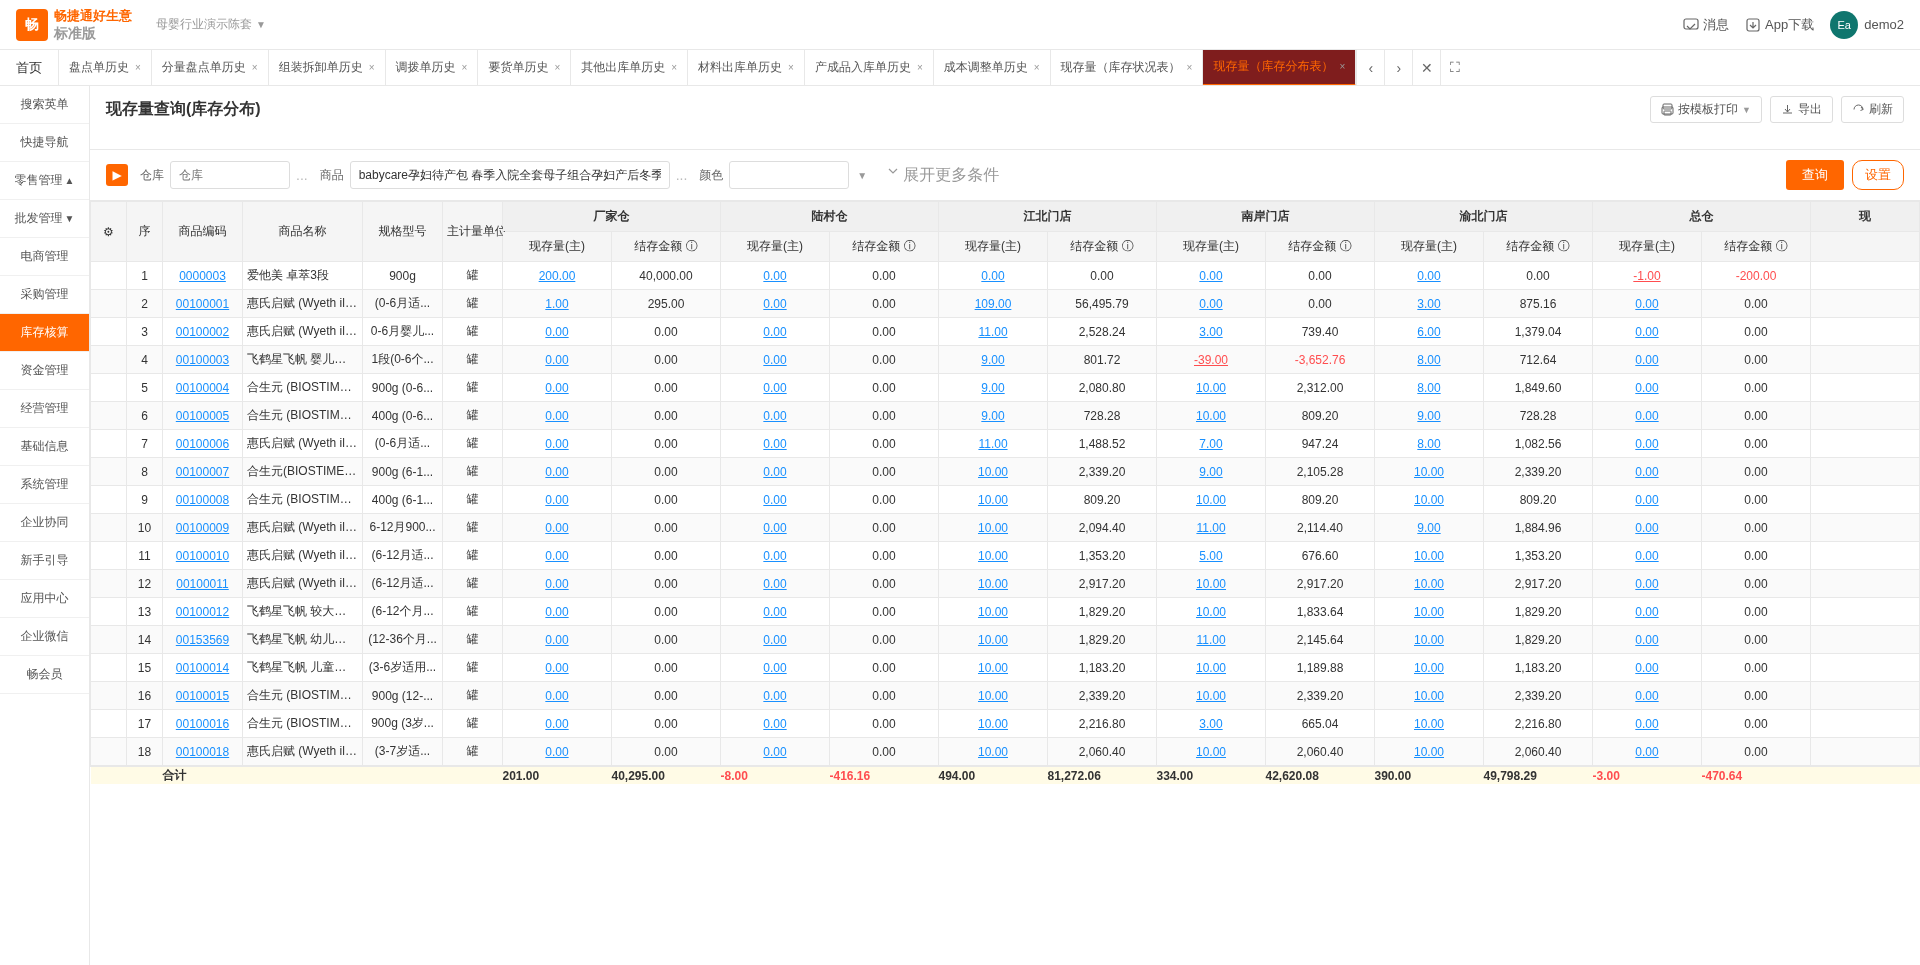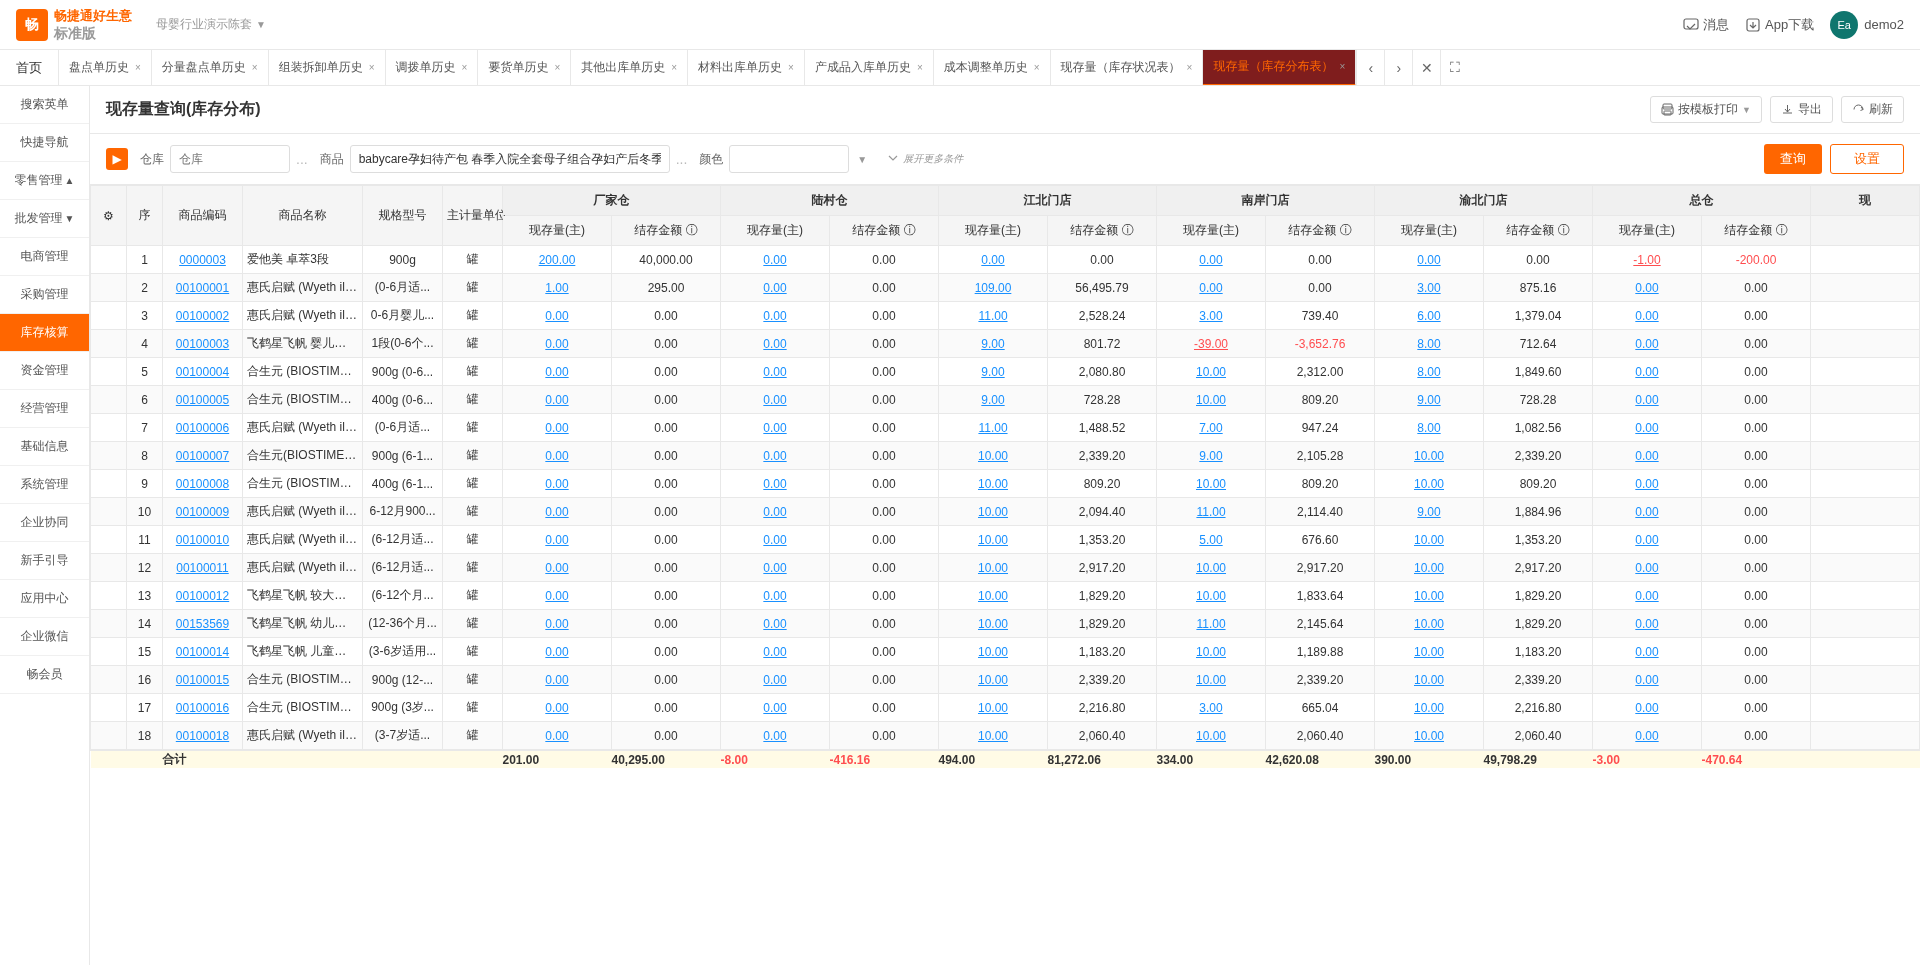--- a/index.html
+++ b/index.html
@@ -30,35 +30,35 @@
     .sidebar-item { padding: 10px 4px; text-align: center; cursor: pointer; color: #555; font-size: 12px; border-bottom: 1px solid #f0f0f0; }
     .sidebar-item.active { background: #ff6600; color: white; }
     .sidebar-item.has-arrow { display: flex; align-items: center; justify-content: center; gap: 2px; }
     .sidebar-sub { background: #fff7f0; }
     .sidebar-sub .sidebar-item { font-size: 11px; color: #ff6600; }
 
     
     .content { flex: 1; overflow: hidden; display: flex; flex-direction: column; }
 
     
-    .page-header { background: #fff; padding: 10px 16px 0; border-bottom: 1px solid #e8e8e8; display: flex; align-items: center; justify-content: space-between; }
+    .page-header { background: #fff; padding: 10px 16px 16px; border-bottom: 1px solid #e8e8e8; display: flex; align-items: center; justify-content: space-between; }
     .page-title { font-size: 16px; font-weight: bold; color: #333; padding-bottom: 10px; }
     .page-actions { display: flex; gap: 8px; padding-bottom: 10px; }
     .btn-action { display: flex; align-items: center; gap: 4px; padding: 4px 10px; border: 1px solid #ddd; background: #fff; border-radius: 3px; cursor: pointer; font-size: 12px; color: #555; }
 
     
     .filter-area { background: #fff; padding: 10px 16px; border-bottom: 1px solid #e8e8e8; display: flex; align-items: center; gap: 12px; flex-wrap: wrap; }
     .filter-item { display: flex; align-items: center; gap: 6px; }
     .filter-label { color: #666; font-size: 12px; }
     .filter-input { border: 1px solid #ddd; border-radius: 3px; padding: 4px 8px; font-size: 12px; height: 28px; color: #333; }
     .filter-input-long { width: 320px; }
     .filter-input-medium { width: 120px; }
-    .filter-expand { display: flex; align-items: flex-start; gap: 4px; color: #999; font-size: 10px; cursor: pointer; margin-left: 8px; font-style: italic; }
+    .filter-expand { display: flex; align-items: flex-start; gap: 4px; color: #999; font-size: 16px; cursor: pointer; margin-left: 8px; }
     .btn-search { background: #ff6600; color: white; border: none; padding: 5px 16px; border-radius: 3px; cursor: pointer; font-size: 13px; height: 30px; }
-    .btn-setting { background: #fff; color: #ff6600; border: 1px solid #ff6600; padding: 5px 23px; border-radius: 3px; cursor: pointer; font-size: 13px; height: 30px; }
+    .btn-setting { background: #fff; color: #ff6600; border: 1px solid #ff6600; padding: 5px 12px; border-radius: 10px; cursor: pointer; font-size: 13px; height: 30px; }
     .filter-right { margin-left: auto; display: flex; gap: 8px; align-items: center; }
 
     
     .table-wrapper { flex: 1; overflow: auto; background: #fff; margin: 0; }
     table { width: 100%; border-collapse: collapse; font-size: 12px; table-layout: fixed; }
     thead th { background: #f5f5f5; border: 1px solid #e8e8e8; padding: 6px 4px; text-align: center; font-weight: normal; color: #333; white-space: nowrap; position: sticky; top: 0; z-index: 2; }
     thead th.group-header { background: #f0f0f0; font-weight: bold; }
     tbody td { border: 1px solid #e8e8e8; padding: 5px 4px; text-align: center; white-space: nowrap; overflow: hidden; text-overflow: ellipsis; }
     tbody tr:nth-child(even) { background: #fafafa; }
     .td-link { color: #1890ff; text-decoration: underline; cursor: pointer; }

